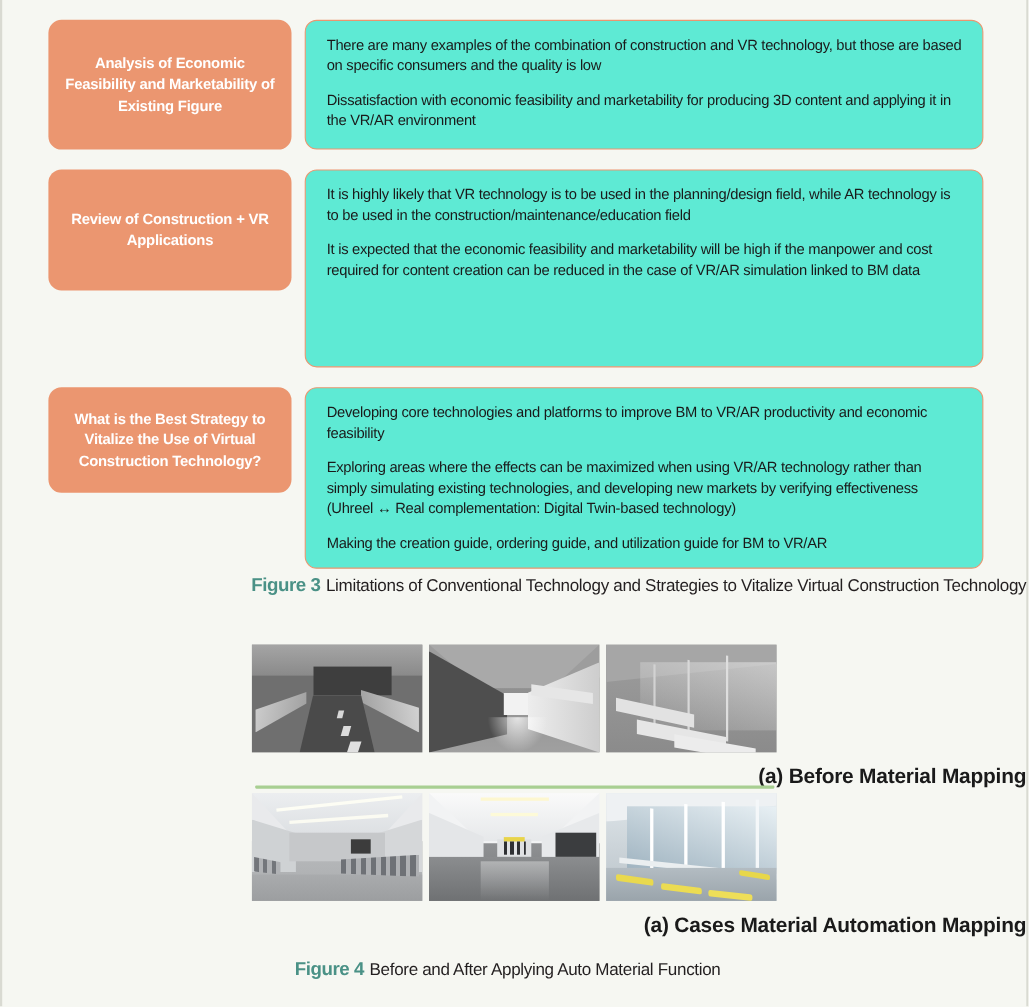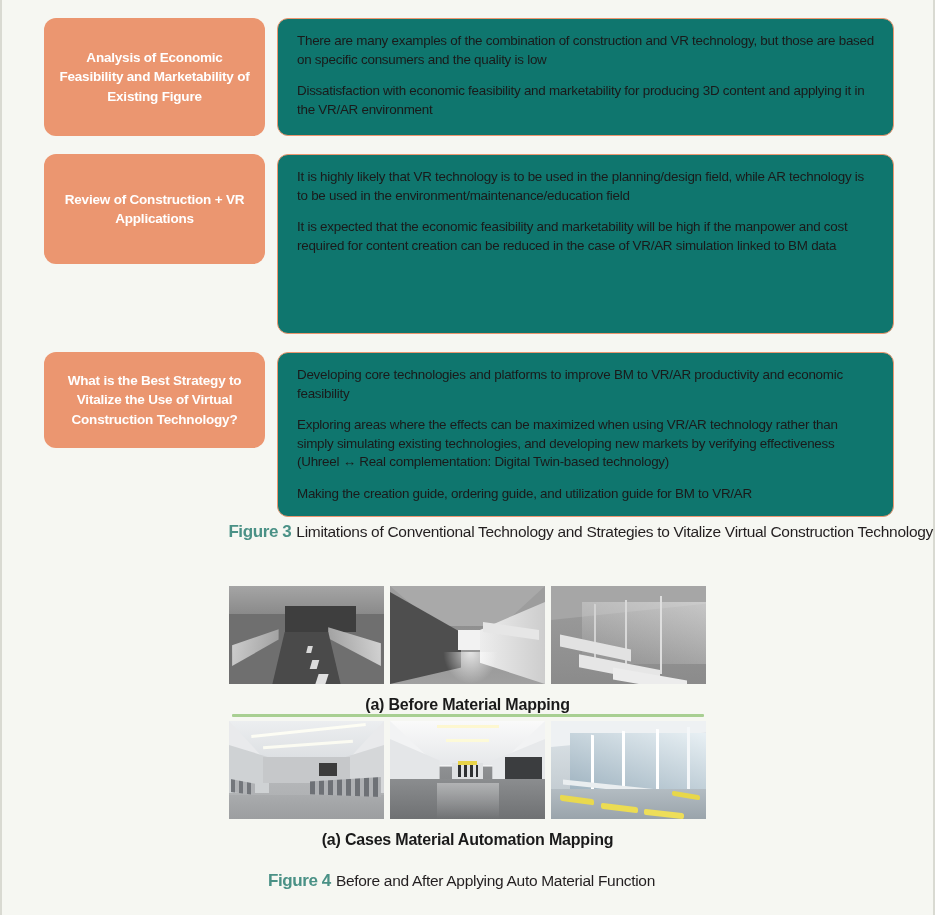--- a/index.html
+++ b/index.html
@@ -50,21 +50,21 @@
     align-items: center;
     justify-content: center;
     padding: 10px 12px;
     box-sizing: border-box;
     letter-spacing: -0.2px;
   }
   .row-label-text { display: block; }
   .row-body {
     flex: 1;
     margin-left: 12px;
-    background: #0f766e;
+    background: #5eead4;
     border: 1.3px solid #eb9670;
     border-radius: 11px;
     box-sizing: border-box;
     padding: 13px 17px 13px 19px;
   }
   .bullet {
     font-size: 13.4px;
     line-height: 1.38;
     color: #1a1a1a;
     letter-spacing: -0.25px;
@@ -126,22 +126,22 @@
     background: #9a9a9a;
   }
   .green-rule {
     width: 472px;
     height: 3px;
     background: #a8cf92;
     margin: 0 auto 4px auto;
     border-radius: 1px;
   }
   .sub-caption {
-    text-align: center;
-    font-size: 16px;
+    text-align: right;
+    font-size: 19px;
     font-weight: bold;
     color: #1a1a1a;
     margin-top: 12px;
     letter-spacing: -0.2px;
   }
 
   
   .t-layer { position: absolute; }
 
   
@@ -255,21 +255,21 @@
         <div class="bullet">There are many examples of the combination of construction and VR technology, but those are based on specific consumers and the quality is low</div>
         <div class="bullet">Dissatisfaction with economic feasibility and marketability for producing 3D content and applying it in the VR/AR environment</div>
       </div>
     </div>
 
     <div class="matrix-row r2">
       <div class="row-label">
         <span class="row-label-text">Review of Construction + VR Applications</span>
       </div>
       <div class="row-body">
-        <div class="bullet">It is highly likely that VR technology is to be used in the planning/design field, while AR technology is to be used in the environment/maintenance/education field</div>
+        <div class="bullet">It is highly likely that VR technology is to be used in the planning/design field, while AR technology is to be used in the construction/maintenance/education field</div>
         <div class="bullet">It is expected that the economic feasibility and marketability will be high if the manpower and cost required for content creation can be reduced in the case of VR/AR simulation linked to BM data</div>
       </div>
     </div>
 
     <div class="matrix-row r3">
       <div class="row-label">
         <span class="row-label-text">What is the Best Strategy to Vitalize the Use of Virtual Construction Technology?</span>
       </div>
       <div class="row-body">
         <div class="bullet">Developing core technologies and platforms to improve BM to VR/AR productivity and economic feasibility</div>

